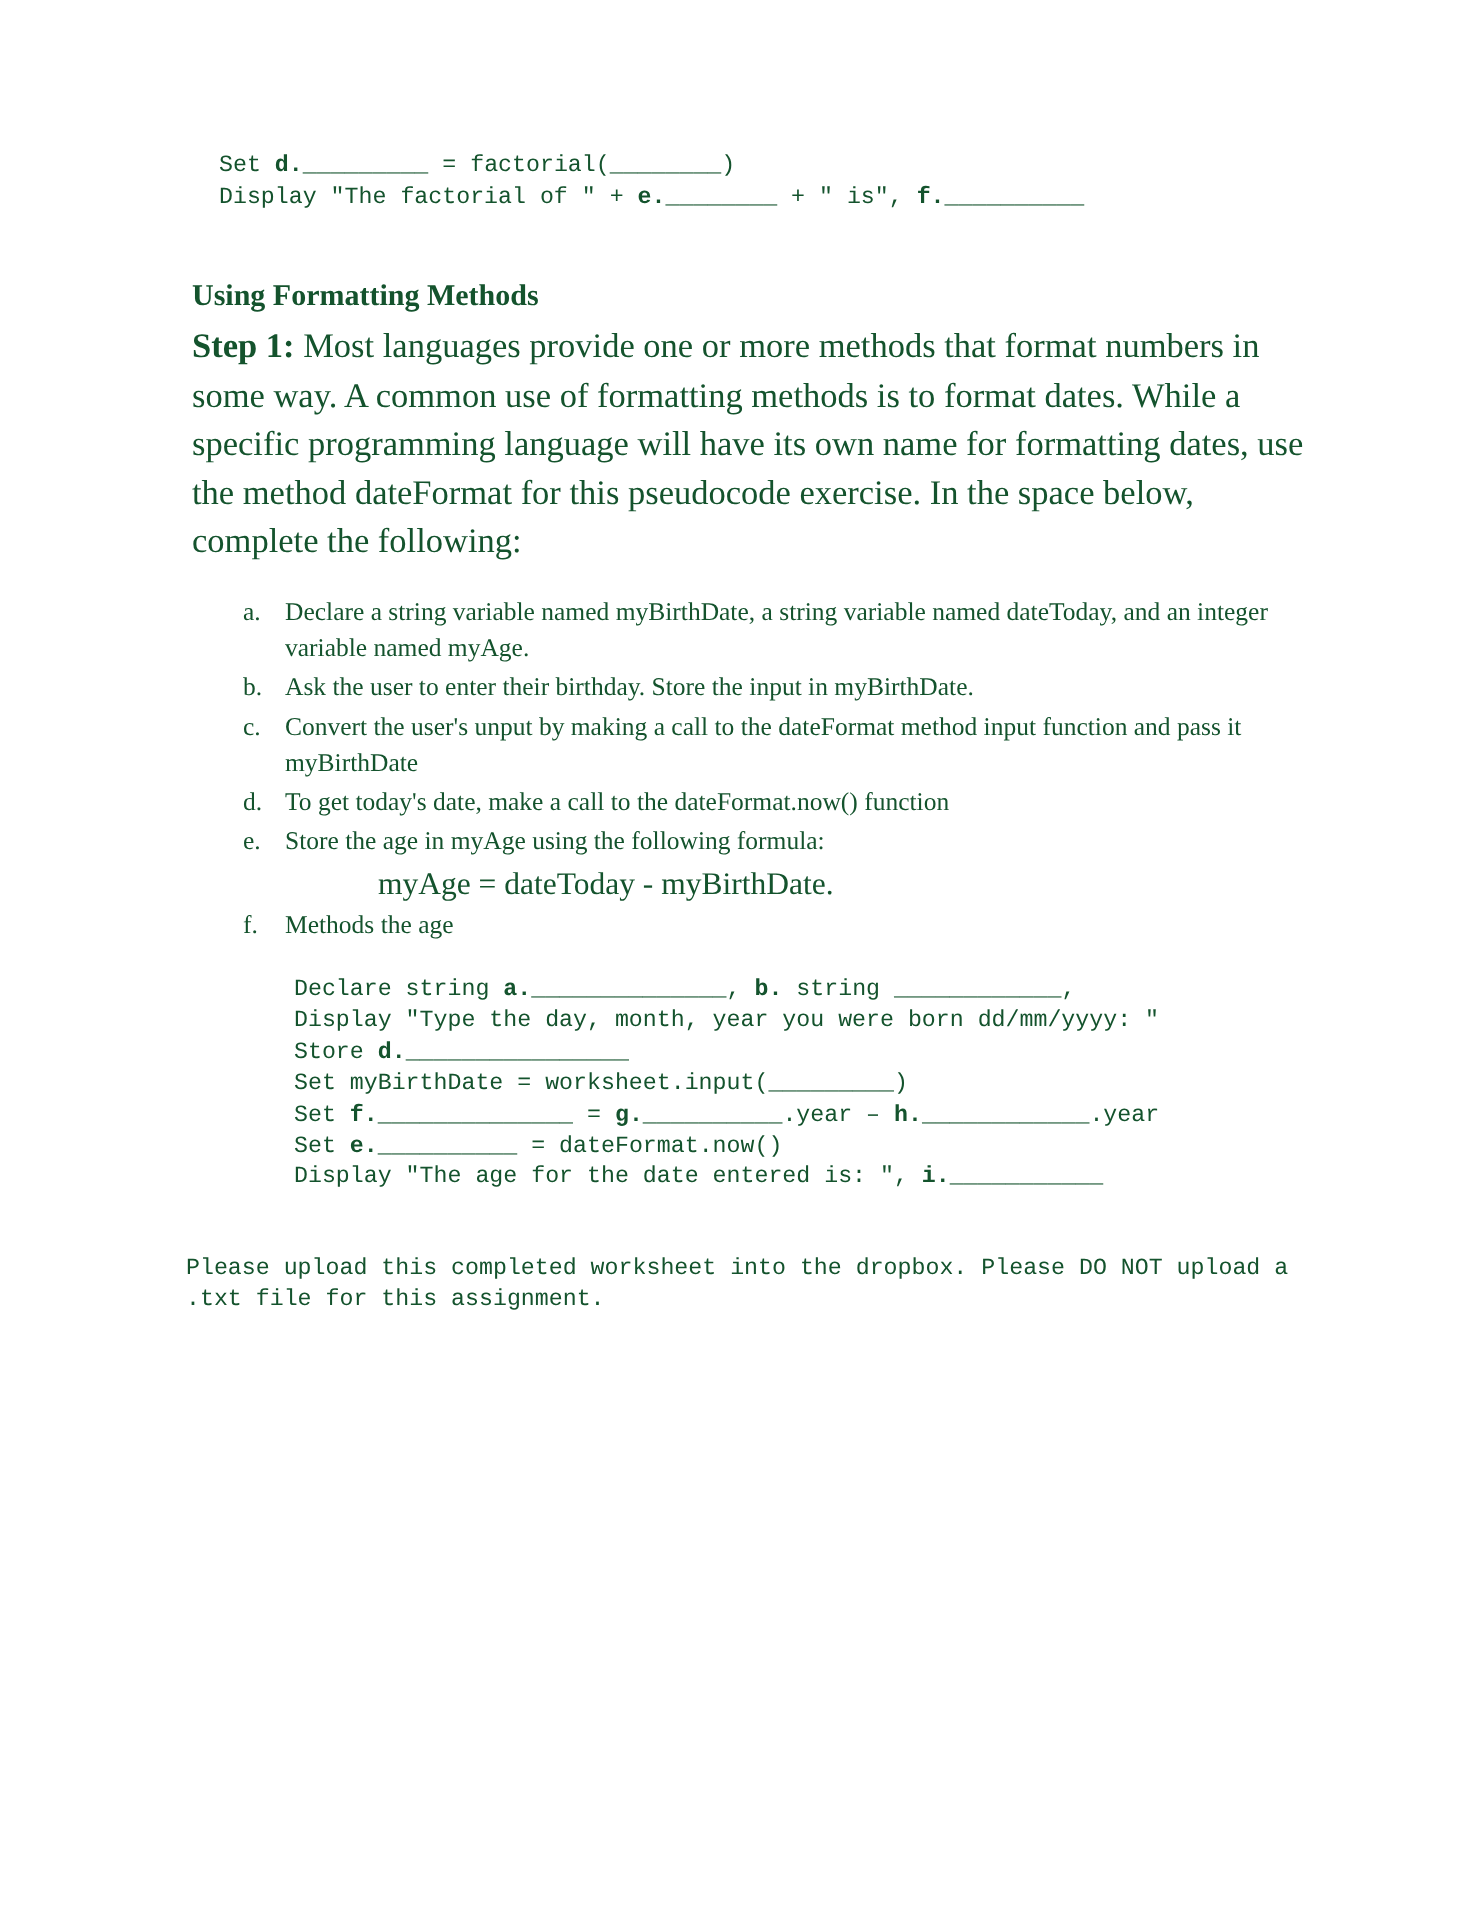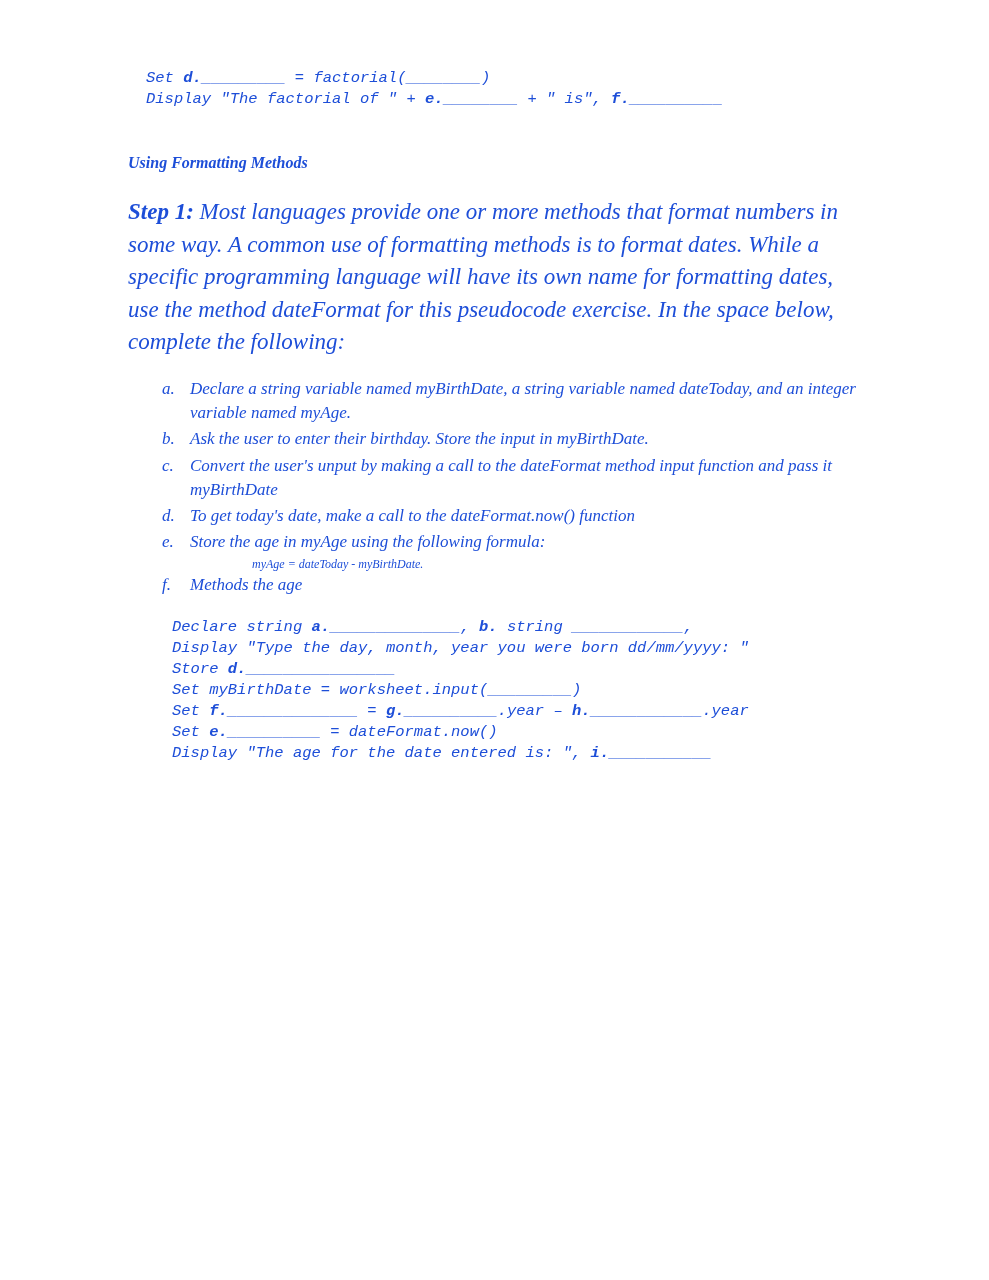--- a/index.html
+++ b/index.html
@@ -3,37 +3,36 @@
   <meta charset="utf-8">
   <style>
     body {
       margin: 0;
       padding: 0;
       background: #fff;
       font-family: 'Times New Roman', Times, serif;
       width: 989px;
     }
     .page {
-      padding: 68px 120px 120px 128px;
-      color: #1d4ed8;
-      font-style: italic;
+      padding: 100px 120px 120px 128px;
+      color: #14532d;
     }
     .mono {
       font-family: 'Courier New', Courier, monospace;
       font-size: 15.5px;
       line-height: 1.35;
     }
     .code-block-top {
       margin-left: 18px;
       margin-bottom: 44px;
     }
     .section-title {
       font-weight: bold;
-      font-size: 16px;
-      margin-bottom: 24px;
+      font-size: 20px;
+      margin-bottom: 6px;
     }
     .step-para {
       font-size: 23px;
       line-height: 1.42;
       margin-bottom: 18px;
     }
     .step-label {
       font-weight: bold;
     }
     .list-area {
@@ -48,24 +47,24 @@
     }
     .list-marker {
       width: 28px;
       flex-shrink: 0;
     }
     .list-text {
       flex: 1;
     }
     .sub-formula {
       margin-left: 90px;
-      font-size: 12px;
+      font-size: 21px;
     }
     .code-block-mid {
-      margin-left: 44px;
+      margin-left: 68px;
       margin-bottom: 40px;
     }
     .footer-note {
       margin-left: -4px;
     }
     .bold-mono {
       font-weight: bold;
     }
   </style>
 </head>
@@ -115,14 +114,15 @@
   <div class="mono code-block-mid">
     <div><span>Declare string  </span><span class="bold-mono">a.</span><span>______________</span><span>, </span><span class="bold-mono">b.</span><span> string </span><span>____________</span><span>,</span></div>
     <div><span>Display "Type the day, month, year you were born dd/mm/yyyy: "</span></div>
     <div><span>Store </span><span class="bold-mono">d.</span><span>________________</span></div>
     <div><span>Set myBirthDate = worksheet.input(</span><span>_________</span><span>)</span></div>
     <div><span>Set </span><span class="bold-mono">f.</span><span>______________</span><span> = </span><span class="bold-mono">g.</span><span>__________</span><span>.year – </span><span class="bold-mono">h.</span><span>____________</span><span>.year</span></div>
     <div><span>Set </span><span class="bold-mono">e.</span><span>__________</span><span> = dateFormat.now()</span></div>
     <div><span>Display "The age for the date entered is: ", </span><span class="bold-mono">i.</span><span>___________</span></div>
   </div>
 
+  <div class="mono footer-note">Please upload this completed worksheet into the dropbox. Please DO NOT upload a .txt file for this assignment.</div>
 
 </div>
 
 </body></html>

